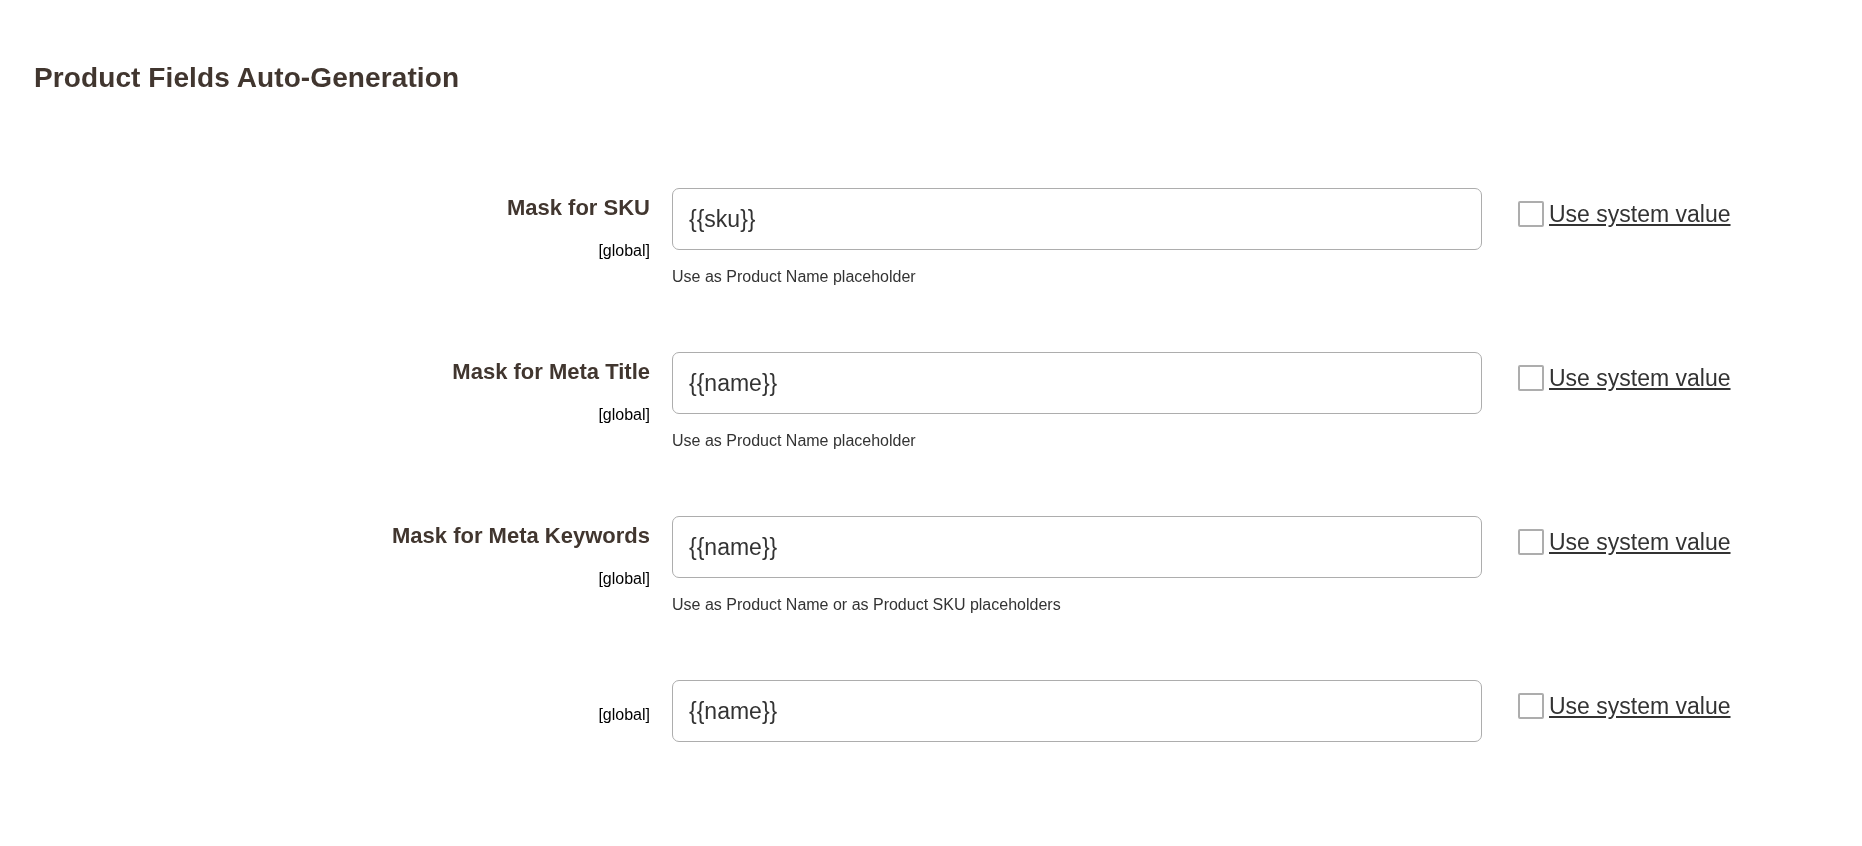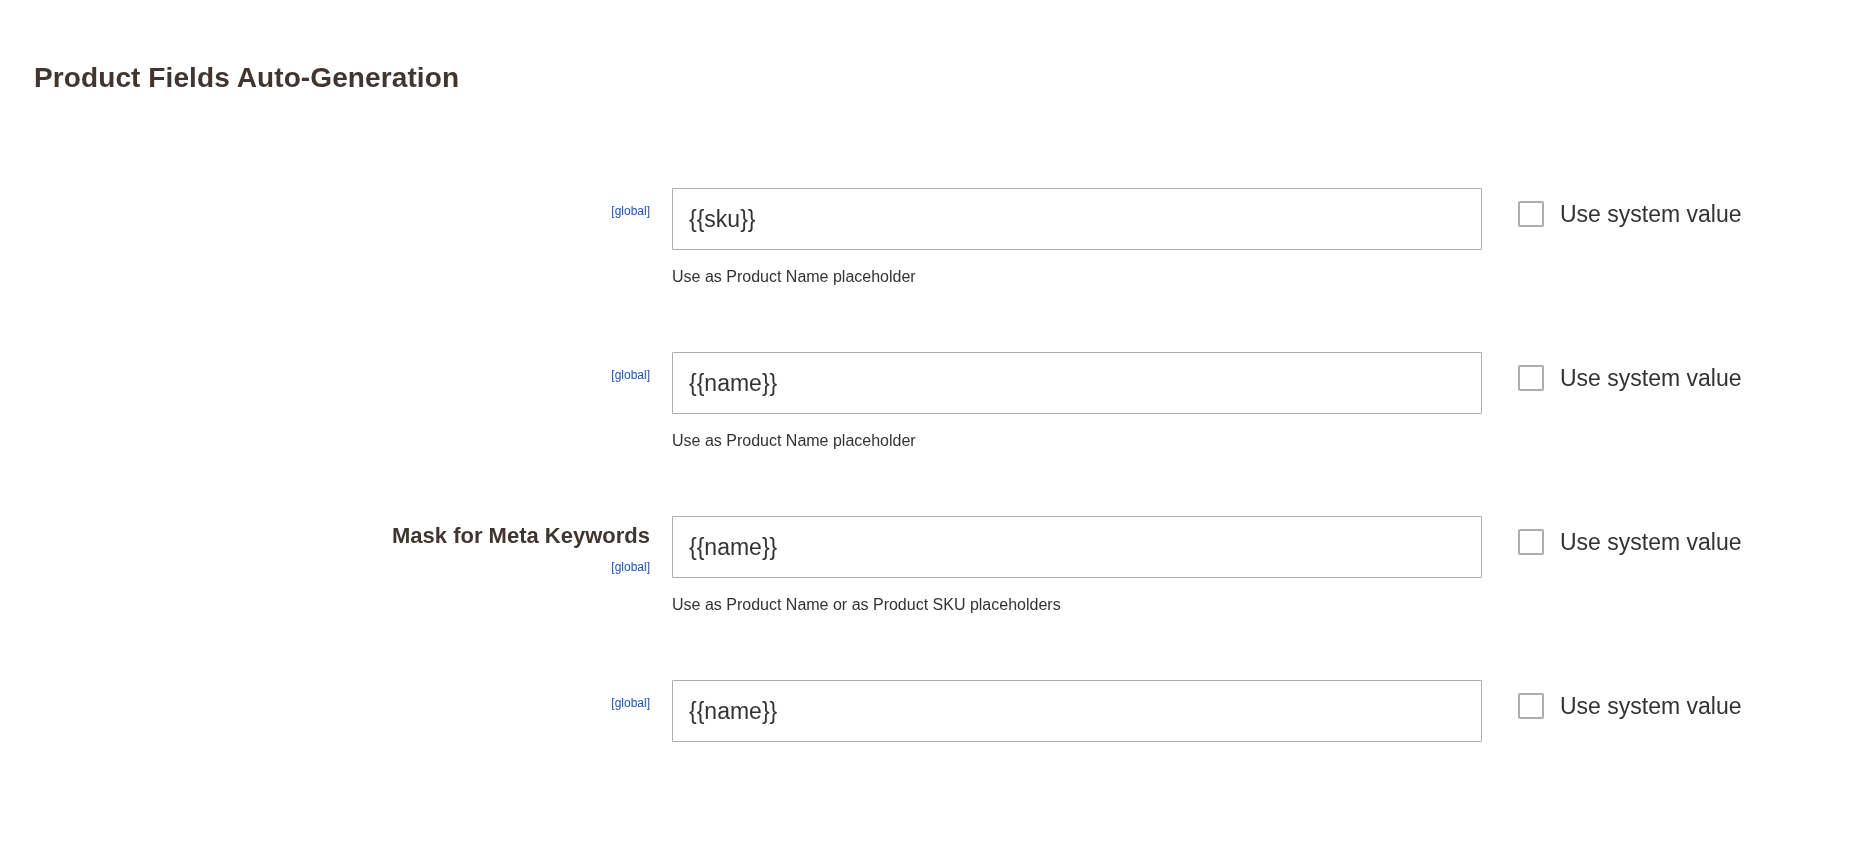--- a/index.html
+++ b/index.html
@@ -55,61 +55,62 @@
   }
   .field-label {
     font-size: 22px;
     font-weight: bold;
     color: #41362f;
     line-height: 28px;
     white-space: nowrap;
     display: block;
   }
   .field-scope {
-    font-size: 12px;
-    color: #1d4ed8;
+    font-size: 16px;
+    color: #000000;
     line-height: 22px;
     display: block;
-    margin-top: 6px;
+    margin-top: 18px;
   }
 
   .input-block {
     position: absolute;
     left: 672px;
     top: 16px;
     width: 810px;
   }
   .field-input {
     width: 810px;
     height: 62px;
     border: 1px solid #adadad;
     background: #ffffff;
     font-family: "Liberation Sans", sans-serif;
     font-size: 23px;
     color: #333333;
     padding: 0 16px;
-    border-radius: 1px;
+    border-radius: 7px;
     outline: none;
   }
 
   .field-note {
     margin-top: 14px;
     font-size: 16px;
     color: #333333;
     line-height: 26px;
     white-space: nowrap;
   }
 
   .usesys {
     position: absolute;
     left: 1518px;
     top: 29px;
     display: flex;
     align-items: flex-end;
-    gap: 16px;
+    gap: 5px;
+    text-decoration: underline;
   }
   .usesys-box {
     width: 26px;
     height: 26px;
     border: 2px solid #adadad;
     background: #ffffff;
     border-radius: 2px;
     flex: none;
     display: inline-block;
   }
@@ -124,34 +125,36 @@
 <body>
 
 <div class="page">
 
   <div class="section-title">Product Fields Auto-Generation</div>
 
   <div class="fields">
 
     <div class="field-row">
       <div class="label-block">
+        <span class="field-label">Mask for SKU</span>
         <span class="field-scope">[global]</span>
       </div>
       <div class="input-block">
         <input class="field-input" type="text" value="{{sku}}" style="">
         <div class="field-note">Use as Product Name placeholder</div>
       </div>
       <div class="usesys">
         <span class="usesys-box"></span>
         <span class="usesys-label">Use system value</span>
       </div>
     </div>
 
     <div class="field-row">
       <div class="label-block">
+        <span class="field-label">Mask for Meta Title</span>
         <span class="field-scope">[global]</span>
       </div>
       <div class="input-block">
         <input class="field-input" type="text" value="{{name}}" style="">
         <div class="field-note">Use as Product Name placeholder</div>
       </div>
       <div class="usesys">
         <span class="usesys-box"></span>
         <span class="usesys-label">Use system value</span>
       </div>

